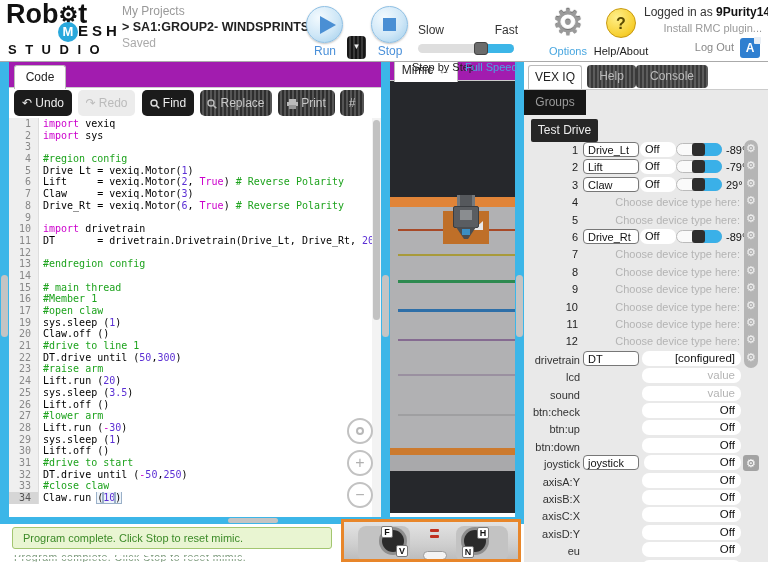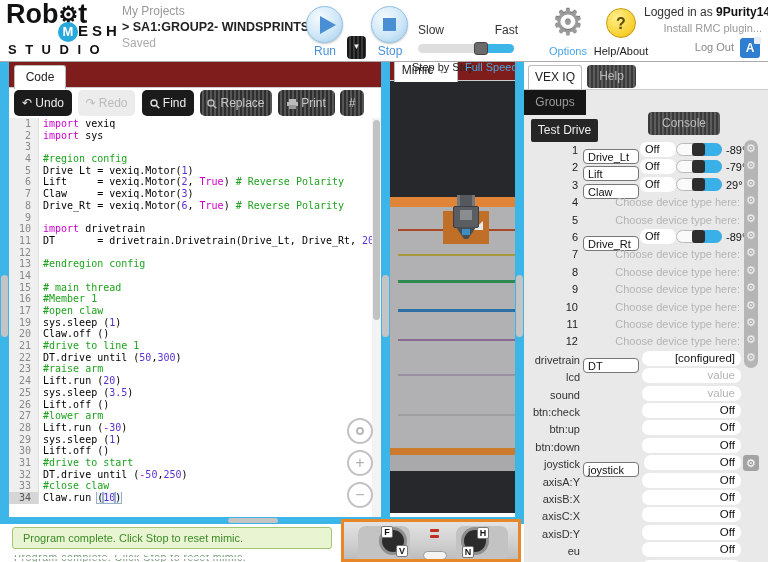--- a/index.html
+++ b/index.html
@@ -68,21 +68,21 @@
   .vsplit .grip, #hsplit .grip { position:absolute; background:#c4c4c4; border-radius:4px; }
   .vsplit .grip { left:1px; width:7px; height:62px; top:213px; }
   #left-strip   { left:0;   top:62px; height:455px; }
   #mid-split    { left:381px; top:62px; height:455px; }
   #right-split  { left:515px; top:62px; height:500px; }
   #hsplit { position:absolute; left:0; top:517px; width:524px; height:7px; background:#3cb6e8; }
   #hsplit .grip { left:228px; top:1px; width:50px; height:5px; }
 
   
   #code-panel { position:absolute; left:9px; top:62px; width:372px; height:455px; background:#fff; overflow:hidden; }
-  .tabbar { position:absolute; left:0; top:0; right:0; height:26px; background:#7f1d1d; border-bottom:1px solid #ccc; }
+  .tabbar { position:absolute; left:0; top:0; right:0; height:26px; background:#a21caf; border-bottom:1px solid #ccc; }
   .tab-active { position:absolute; top:3px; height:24px; background:#fff; border:1px solid #bbb; border-bottom:none;
                 border-radius:3px 3px 0 0; font-size:12px; color:#222; text-align:center; line-height:22px; z-index:2; }
   #code-tab { left:5px; width:52px; }
   #code-toolbar { position:absolute; left:0; top:27px; right:0; height:29px; background:#fff; }
   .tbtn { position:absolute; top:1px; height:26px; border-radius:5px; color:#eee; font-size:12px;
           text-align:center; line-height:26px; cursor:pointer; white-space:nowrap; }
   .tbtn svg { vertical-align:-2px; margin-right:3px; }
   .tbtn.dark { background:#1b1b1b; }
   .tbtn.disabled { background:#ececec; color:#bbb; cursor:default; }
   .tbtn.striped { background:repeating-linear-gradient(90deg,#2e2e2e 0 2px,#555 2px 4px); color:#c9c9c9; }
@@ -137,29 +137,29 @@
   .fline { position:absolute; left:8px; right:0; height:2px; }
 
   
   #right-panel { position:absolute; left:524px; top:62px; width:244px; height:500px; background:#e9e9e9; overflow:hidden; }
   #rp-tabbar { position:absolute; left:0; top:0; right:0; height:28px; background:#fff; border-bottom:1px solid #ccc; }
   #vexiq-tab { left:4px; width:54px; }
   .rp-tab-striped { position:absolute; top:3px; height:23px; border-radius:4px; font-size:12px; color:#bbb;
                     background:repeating-linear-gradient(90deg,#3a3a3a 0 2px,#5c5c5c 2px 4px);
                     text-align:center; line-height:23px; cursor:pointer; }
   #help-tab { left:63px; width:49px; }
-  #console-tab { left:124px; width:72px;margin-top:47px; }
+  #console-tab { left:112px; width:72px; }
   #groups-tab { position:absolute; left:0; top:28px; width:62px; height:25px; background:#161616;
                 color:#9a9a9a; font-size:12px; text-align:center; line-height:25px; cursor:pointer; }
   #test-drive { position:absolute; left:7px; top:57px; width:67px; height:23px; background:#262626;
                 color:#ededed; font-size:12px; text-align:center; line-height:23px; border-radius:2px; cursor:pointer; }
   .dev-row { position:absolute; left:0; width:244px; height:17.4px; font-size:11px; }
   .dev-row .num { position:absolute; left:20px; top:2px; width:34px; text-align:right; color:#222; }
   .dev-row .lbl { position:absolute; left:0; top:3px; width:56px; text-align:right; color:#333; font-size:11px; white-space:nowrap; }
-  .dev-row .name-input { position:absolute; left:59px; top:7px; width:56px; height:15px; background:#fff;
+  .dev-row .name-input { position:absolute; left:59px; top:0; width:56px; height:15px; background:#fff;
                          border:1px solid #777; border-radius:4px; font-size:11px; color:#111;
                          padding:1px 0 0 4px; overflow:hidden; white-space:nowrap; }
   .dev-row .state { position:absolute; left:116px; top:0; width:36px; height:15px; background:#fff;
                     border-radius:7px; color:#111; padding:1px 0 0 5px; }
   .dev-row .slider { position:absolute; left:152px; top:1px; width:46px; height:13px; background:#fafafa;
                      border:1px solid #bbb; border-radius:7px; cursor:pointer; }
   .dev-row .slider .sh { position:absolute; left:15px; top:-1px; width:13px; height:13px; background:#2e2e2e; border-radius:3px; }
   .dev-row .slider .sb { position:absolute; left:27px; top:-1px; right:-1px; height:13px; background:#3ab0e8; border-radius:0 7px 7px 0; }
   .dev-row .angle { position:absolute; left:202px; top:2px; width:40px; color:#111; white-space:nowrap; }
   .dev-row .choose { position:absolute; left:60px; top:2px; width:156px; text-align:right; color:#b4b4b4; }

